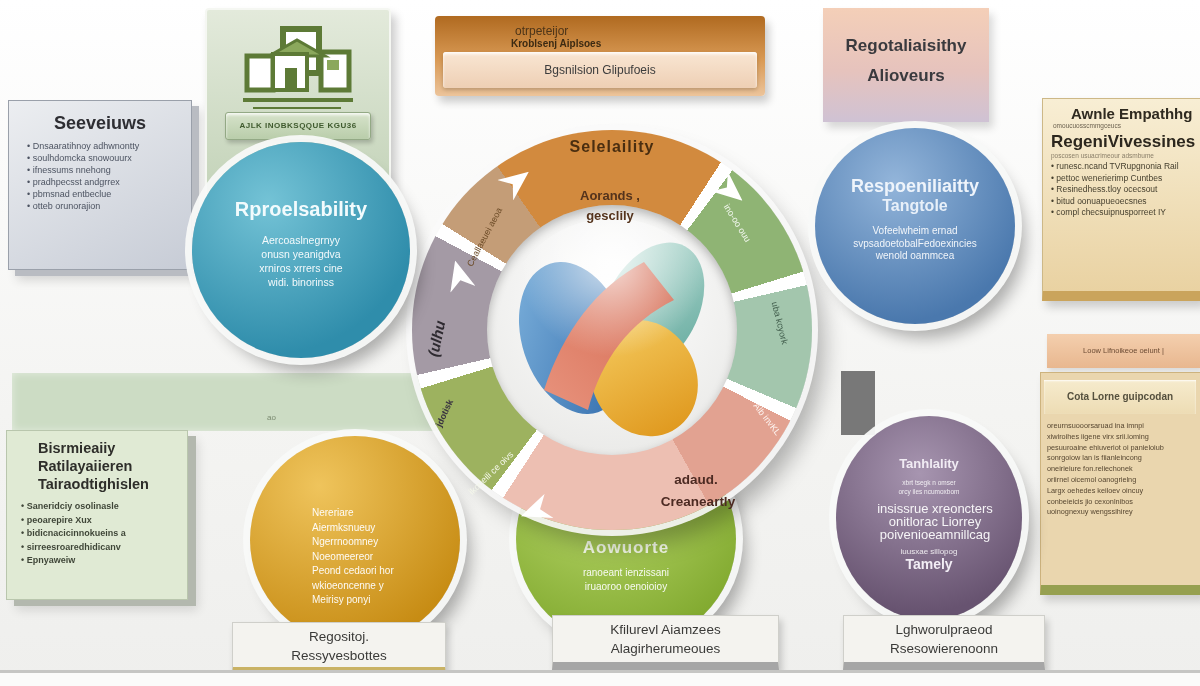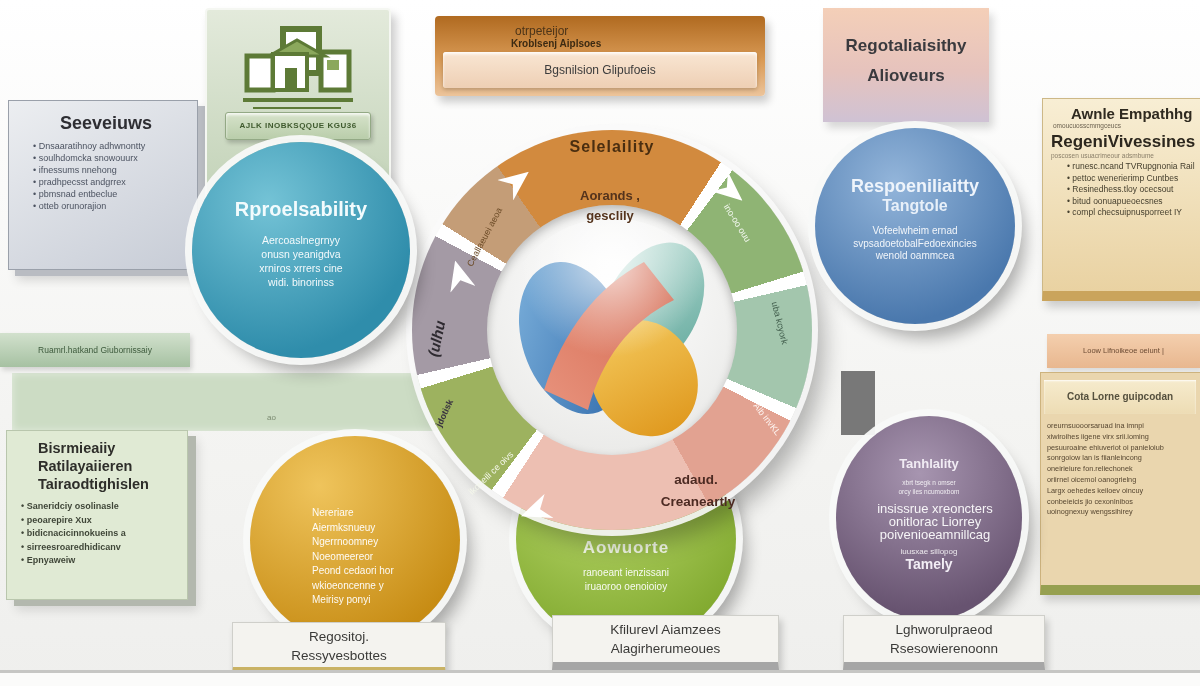--- a/index.html
+++ b/index.html
@@ -2,21 +2,21 @@
 <html><head>
 <meta charset="utf-8">
 <style>
   html,body{margin:0;padding:0;}
   .stage{position:relative;width:1200px;height:686px;overflow:hidden;
          background:linear-gradient(180deg,#ffffff 0%,#f4f4f2 60%,#efefed 100%);
          font-family:"Liberation Sans",sans-serif;color:#333;}
   .abs{position:absolute;}
   .svc-box{left:8px;top:100px;width:182px;height:168px;
            background:linear-gradient(150deg,#eceef1,#c7ccd6);
-           border:1px solid #9aa0aa;box-shadow:7px 6px 0 #b9bcc2,9px 10px 10px rgba(0,0,0,.15);padding-left:6px;}
+           border:1px solid #9aa0aa;box-shadow:7px 6px 0 #b9bcc2,9px 10px 10px rgba(0,0,0,.15);}
   .svc-title{margin:12px 0 6px;font-size:18px;font-weight:bold;color:#2e2e33;text-align:center;}
   .svc-box .b{font-size:9px;color:#4c5361;line-height:12px;padding-left:18px;}
   .b::before{content:"• ";color:inherit;}
   .green-panel{left:205px;top:8px;width:182px;height:274px;border-radius:4px;
            background:linear-gradient(180deg,#e3eadb,#b4c8a8);
            border:2px solid #f5f7f2;box-shadow:5px 7px 10px rgba(0,0,0,.2);}
   .gp-label{left:225px;top:112px;width:144px;height:26px;border-radius:3px;
            background:linear-gradient(180deg,#d7e3cb,#b9cdaa);
            border:1px solid #93a985;box-shadow:inset 0 2px 3px rgba(255,255,255,.8),2px 3px 4px rgba(0,0,0,.2);
            font-size:8px;font-weight:bold;color:#3f5a2e;line-height:26px;text-align:center;letter-spacing:.5px;}
@@ -34,21 +34,21 @@
            box-shadow:4px 6px 8px rgba(0,0,0,.15);}
   .tr-box div{font-size:17px;font-weight:bold;color:#3a3a3e;text-align:center;}
   .emp-box{left:1042px;top:98px;width:158px;height:186px;
            background:linear-gradient(180deg,#f8eed4,#e9d2a2);
            border:1px solid #cdb887;border-bottom:10px solid #caa45c;
            box-shadow:4px 6px 9px rgba(0,0,0,.18);padding-top:6px;}
   .emp-box .t1{font-size:15px;font-weight:bold;color:#2f2a20;padding-left:28px;}
   .emp-box .s1{font-size:6.5px;color:#6c6250;padding-left:10px;}
   .emp-box .t2{font-size:17px;font-weight:bold;color:#2c271e;padding-left:8px;margin-top:3px;}
   .emp-box .s2{font-size:6.5px;color:#8a7f69;padding-left:8px;margin-bottom:2px;}
-  .emp-box .b{font-size:8.5px;color:#46402f;line-height:11.5px;padding-left:24px;}
+  .emp-box .b{font-size:8.5px;color:#46402f;line-height:11.5px;padding-left:8px;}
   
   .teal-strip{left:0;top:333px;width:190px;height:34px;
            background:linear-gradient(180deg,#d2e1cd,#a6c1a2);
            font-size:8.5px;color:#3d5a3c;line-height:34px;text-align:center;
            box-shadow:2px 3px 5px rgba(0,0,0,.15);}
   .pale-bar{left:12px;top:373px;width:508px;height:58px;background:#ccdcc4;
            box-shadow:inset 0 0 8px rgba(255,255,255,.5);}
   .pale-bar span{position:absolute;left:255px;top:40px;font-size:8px;color:#7a8a70;}
   .lgreen-box{left:6px;top:430px;width:180px;height:160px;background:#e0ead4;
            border:1px solid #b9c6ad;box-shadow:8px 6px 0 #b3b8ae,10px 10px 10px rgba(0,0,0,.12);padding-top:8px;}
@@ -131,23 +131,20 @@
   .below{left:0;top:673px;width:1200px;height:13px;background:#fbfbfa;}
 </style>
 </head>
 <body>
 
 <div class="stage">
 
   <div class="abs pale-bar">
     <span>ao</span>
   </div>
-  <div class="abs teal-strip">
-    <span>Ruamrl.hatkand Giubornissaiy</span>
-  </div>
   <div class="abs gray-block"></div>
   <div class="abs gray-strip-l"></div>
 
   <div class="abs svc-box">
     <div class="svc-title">Seeveiuws</div>
     <div class="b">Dnsaaratihnoy adhwnontty</div>
     <div class="b">soulhdomcka snowouurx</div>
     <div class="b">ifnessums nnehong</div>
     <div class="b">pradhpecsst andgrrex</div>
     <div class="b">pbmsnad entbeclue</div>

